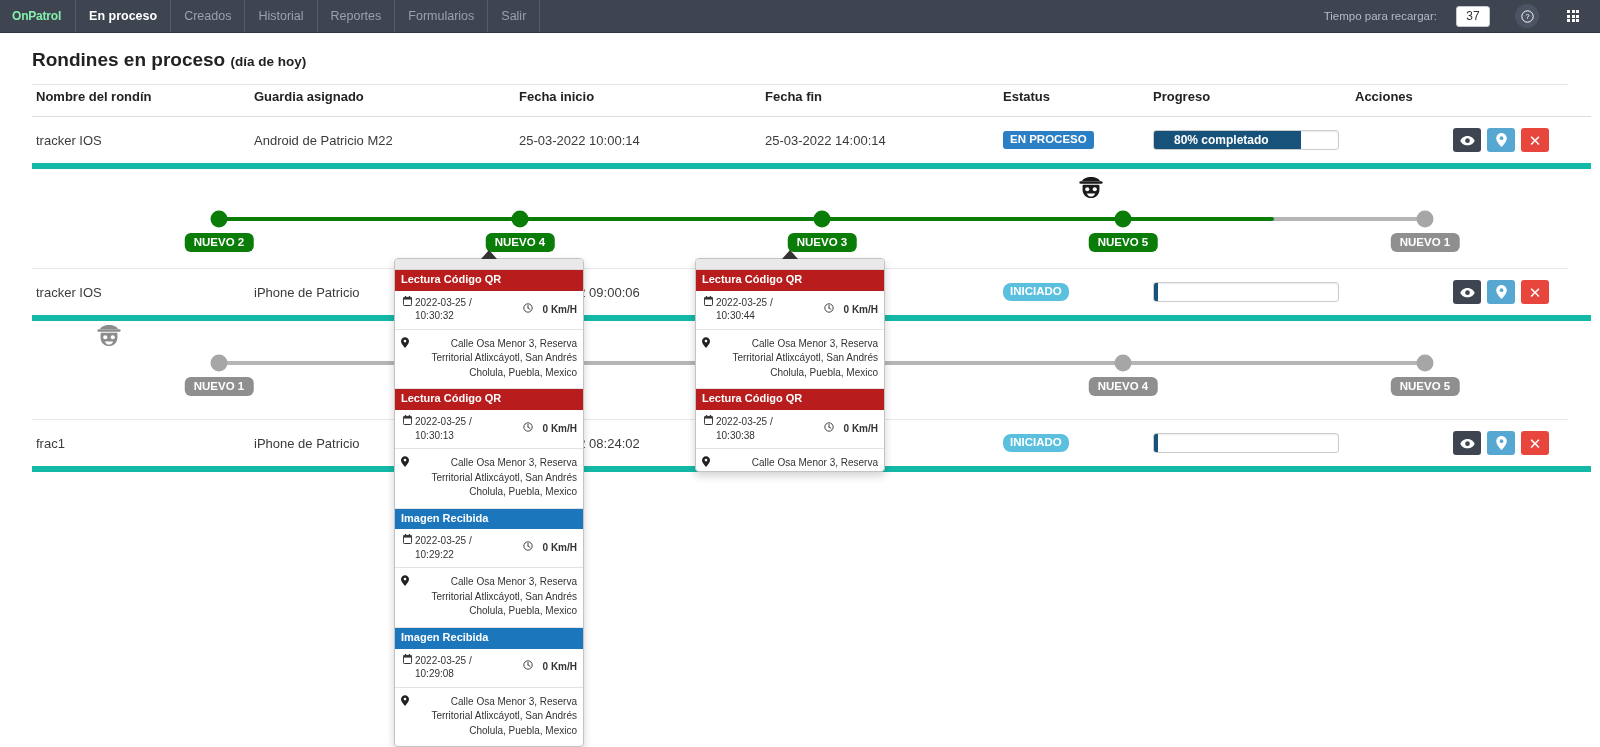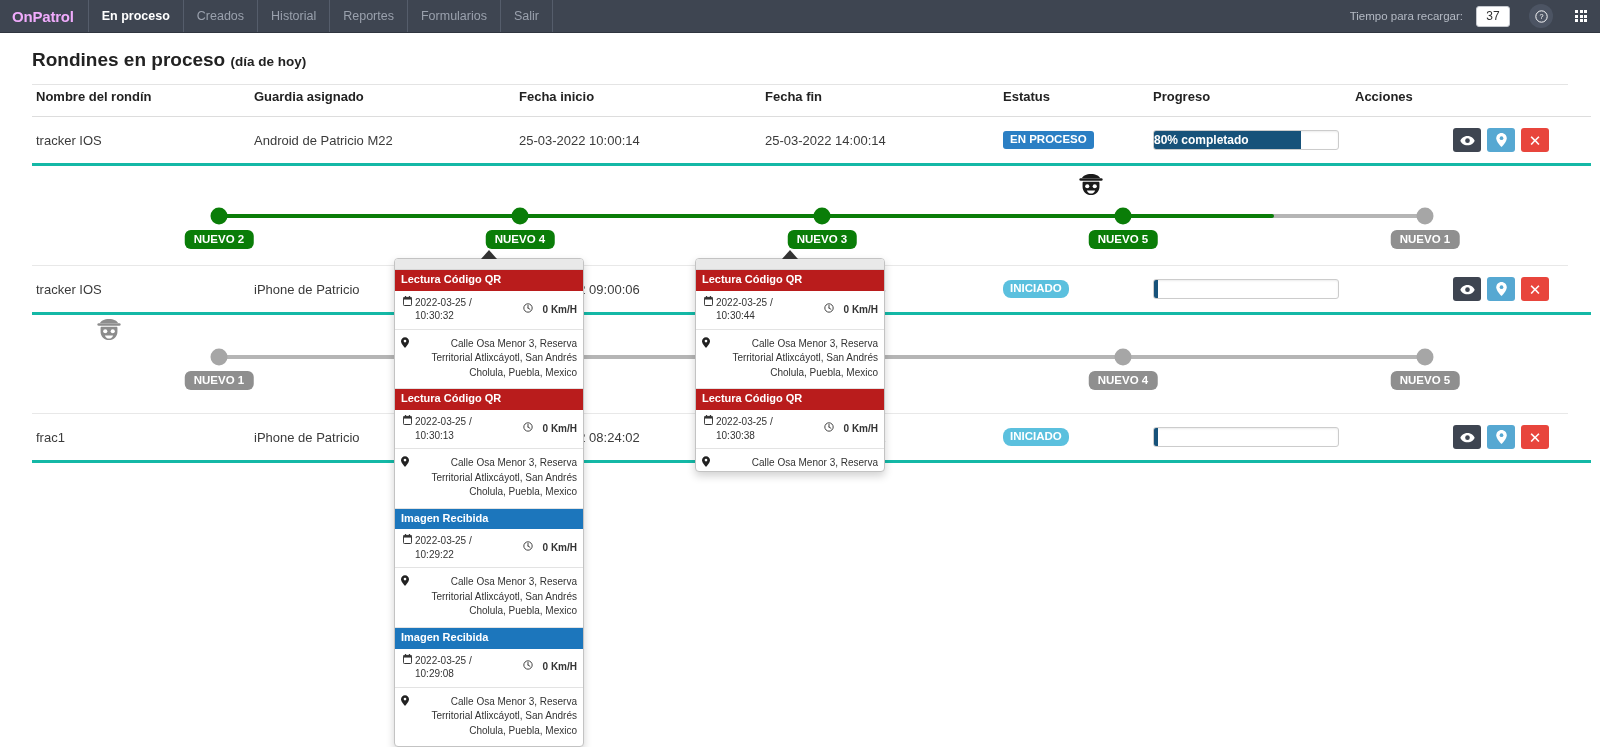--- a/index.html
+++ b/index.html
@@ -18,22 +18,22 @@
   .navbar {
     height: 33px;
     background: #3e4551;
     display: flex;
     align-items: stretch;
     position: relative;
     z-index: 60;
     border-bottom: 1px solid #2f353f;
   }
   .brand {
-    color: #f0abfc;
-    font-size: 15px;
+    color: #86efac;
+    font-size: 12px;
     font-weight: 700;
     padding: 0 14px 0 12px;
     display: flex; align-items: center;
     letter-spacing: -0.2px;
     border-right: 1px solid #555d6b;
     white-space: nowrap;
   }
   .nav-items { display: flex; align-items: stretch; }
   .nav-item {
     display: flex; align-items: center;
@@ -41,22 +41,22 @@
     font-size: 12.5px;
     color: #9aa1ad;
     border-right: 1px solid #555d6b;
     cursor: pointer;
     white-space: nowrap;
   }
   .nav-item.active { color: #ffffff; font-weight: 700; }
   .nav-right {
     margin-left: auto;
     display: flex; align-items: center;
-    padding-right: 0;
-    gap: 5px;
+    padding-right: 8px;
+    gap: 11px;
   }
   .recarga-label {
     font-size: 11.5px; color: #b4bac4;
     margin-right: 8px; white-space: nowrap;
   }
   .recarga-box {
     width: 34px; height: 21px;
     background: #ffffff; border: 1px solid #c6c9cf;
     border-radius: 3px;
     font-size: 12px; color: #333;
@@ -108,21 +108,21 @@
   .tbl th {
     text-align: left;
     font-size: 13px; font-weight: 700; color: #222;
     padding: 4px 4px 12px 4px;
     border-bottom: 1px solid #dddddd;
     vertical-align: bottom;
   }
   .tbl td {
     font-size: 13px; color: #3b3b3b;
     padding: 11px 4px;
-    border-bottom: 3px solid #14b8a6;
+    border-bottom: 6px solid #14b8a6;
     vertical-align: middle;
     white-space: nowrap;
   }
   .c-name { width: 218px; }
   .c-guard { width: 265px; }
   .c-ini { width: 246px; }
   .c-fin { width: 238px; }
   .c-status { width: 150px; }
   .c-prog { width: 202px; }
   .c-acc { width: 240px; }
@@ -145,21 +145,21 @@
     overflow: hidden;
     position: relative;
     box-shadow: inset 0 1px 2px rgba(0,0,0,.08);
   }
   .progress-bar {
     height: 100%;
     background: #17527a;
     color: #ffffff;
     font-size: 12px; font-weight: 700;
     display: flex; align-items: center;
-    padding-left: 0;
+    padding-left: 20px;
     white-space: nowrap;
   }
   .progress-bar.empty { padding-left: 0; }
 
   .actions { display: flex; gap: 6px; justify-content: flex-end; padding-right: 38px; }
   .abtn {
     width: 28px; height: 24px;
     border-radius: 3px;
     display: flex; align-items: center; justify-content: center;
     cursor: pointer; color: #ffffff;

